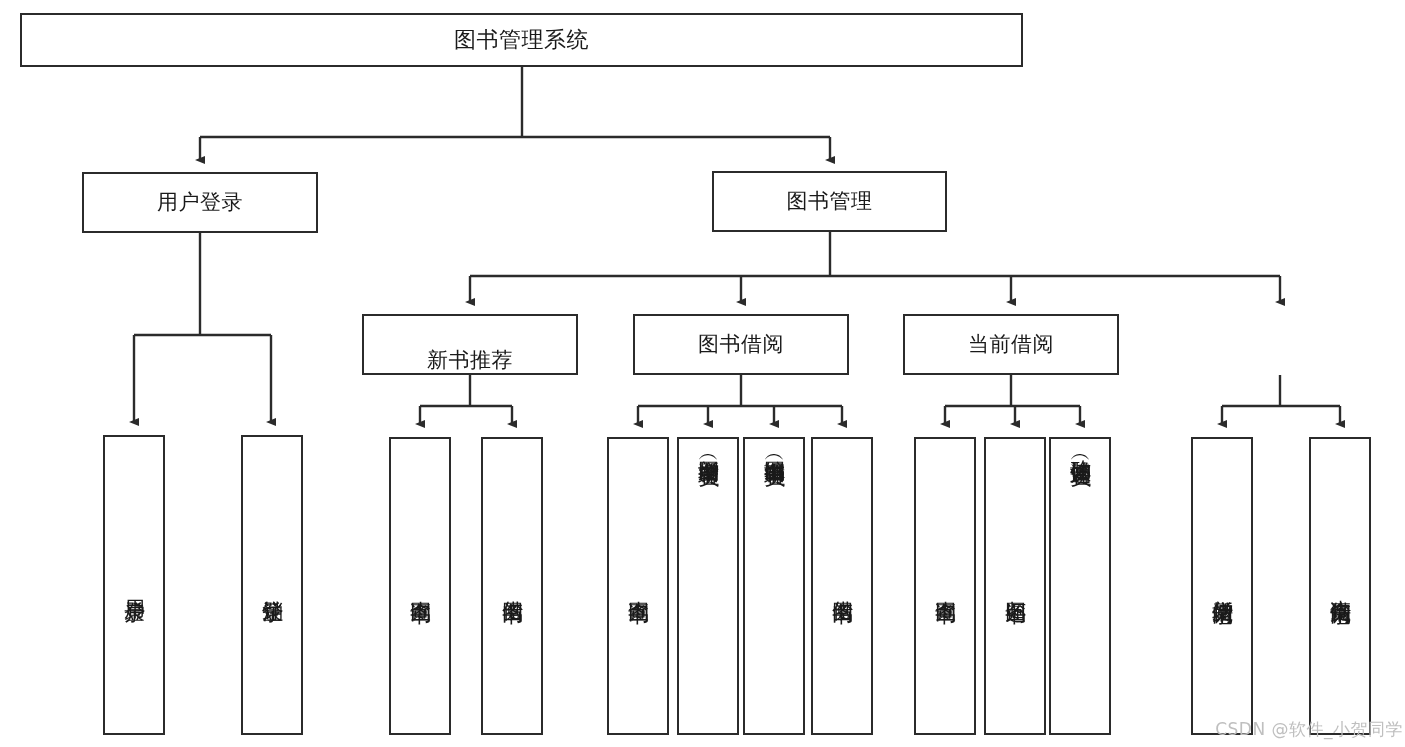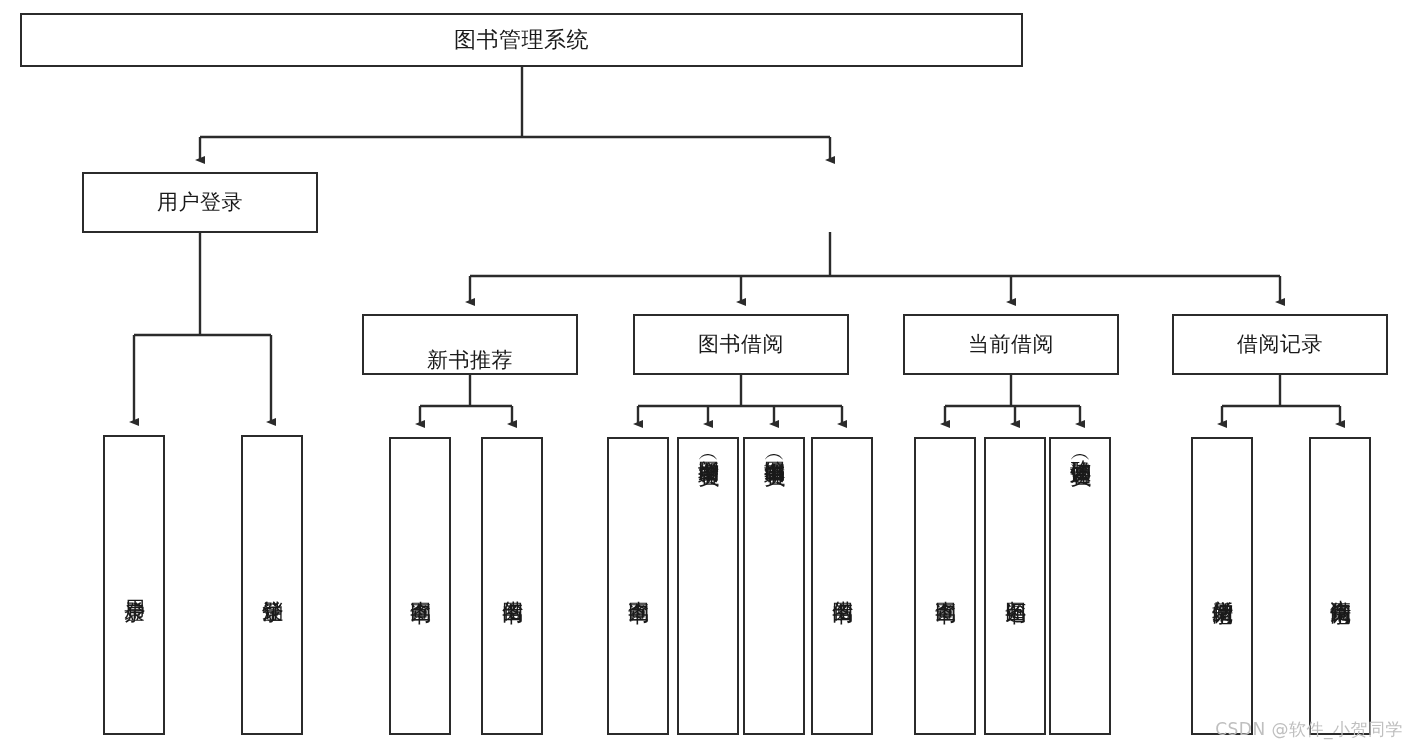--- a/index.html
+++ b/index.html
@@ -131,33 +131,33 @@
     </g>
   </svg>
 
   <div class="node h root" style="left:20px; top:13px; width:1003px; height:54px;">
     <span class="lbl">图书管理系统</span>
   </div>
 
   <div class="node h" style="left:82px; top:172px; width:236px; height:61px;">
     <span class="lbl">用户登录</span>
   </div>
+  <div class="node h" style="left:712px; top:171px; width:235px; height:61px;">
+    <span class="lbl">图书管理</span>
+  </div>
 
   <div class="node h" style="left:362px; top:314px; width:216px; height:61px;align-items:flex-end;">
     <span class="lbl">新书推荐</span>
   </div>
   <div class="node h" style="left:903px; top:314px; width:216px; height:61px;">
     <span class="lbl">当前借阅</span>
   </div>
   <div class="node h" style="left:633px; top:314px; width:216px; height:61px;">
     <span class="lbl">图书借阅</span>
   </div>
-  <div class="node h" style="left:1172px; top:314px; width:216px; height:61px;">
-    <span class="lbl">借阅记录</span>
-  </div>
 
   <div class="node v mid" style="left:103px; top:435px; width:62px; height:300px;">
     <span class="lbl">用户登录</span>
   </div>
   <div class="node v mid" style="left:241px; top:435px; width:62px; height:300px;">
     <span class="lbl">注销登录</span>
   </div>
 
   <div class="node v mid" style="left:389px; top:437px; width:62px; height:298px;">
     <span class="lbl">查询图书</span>

